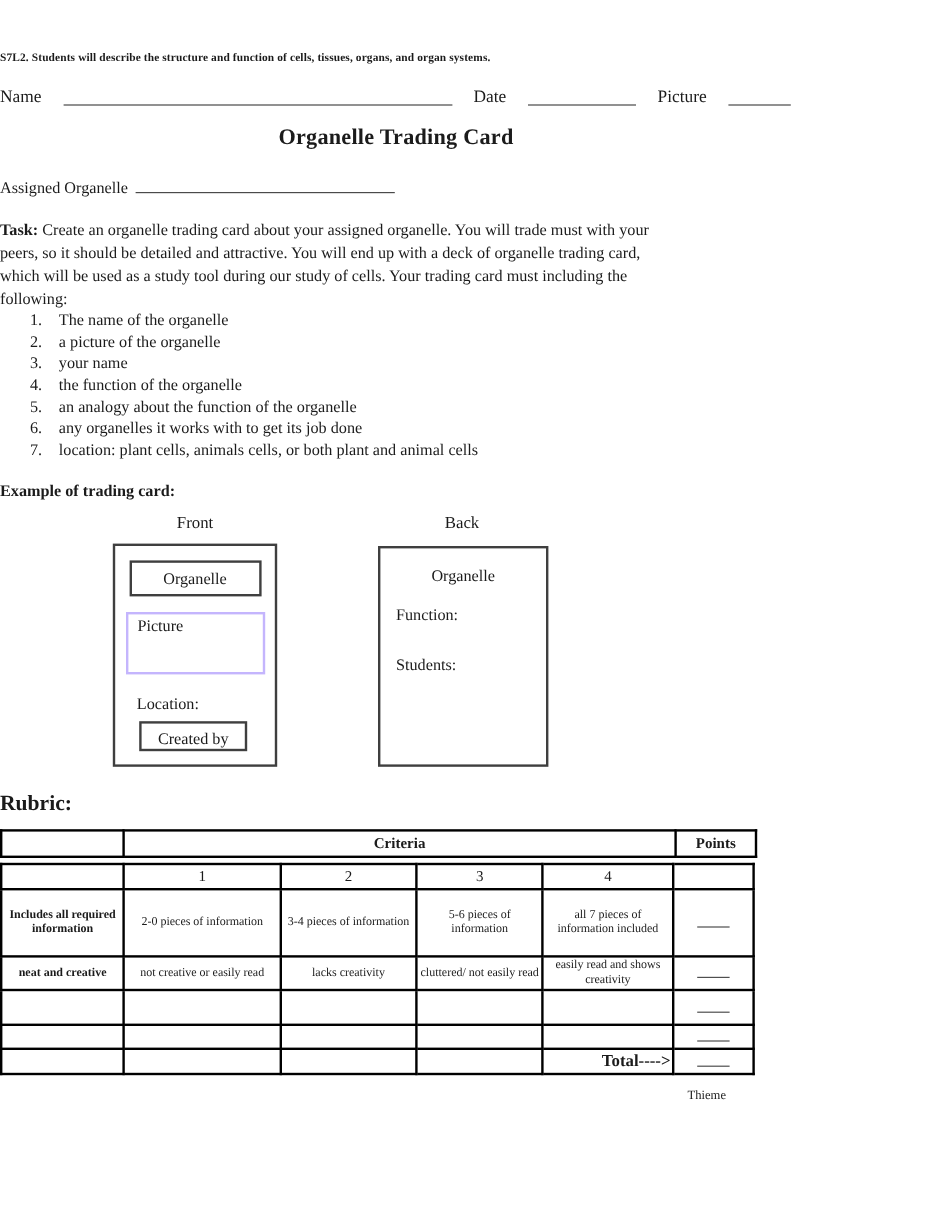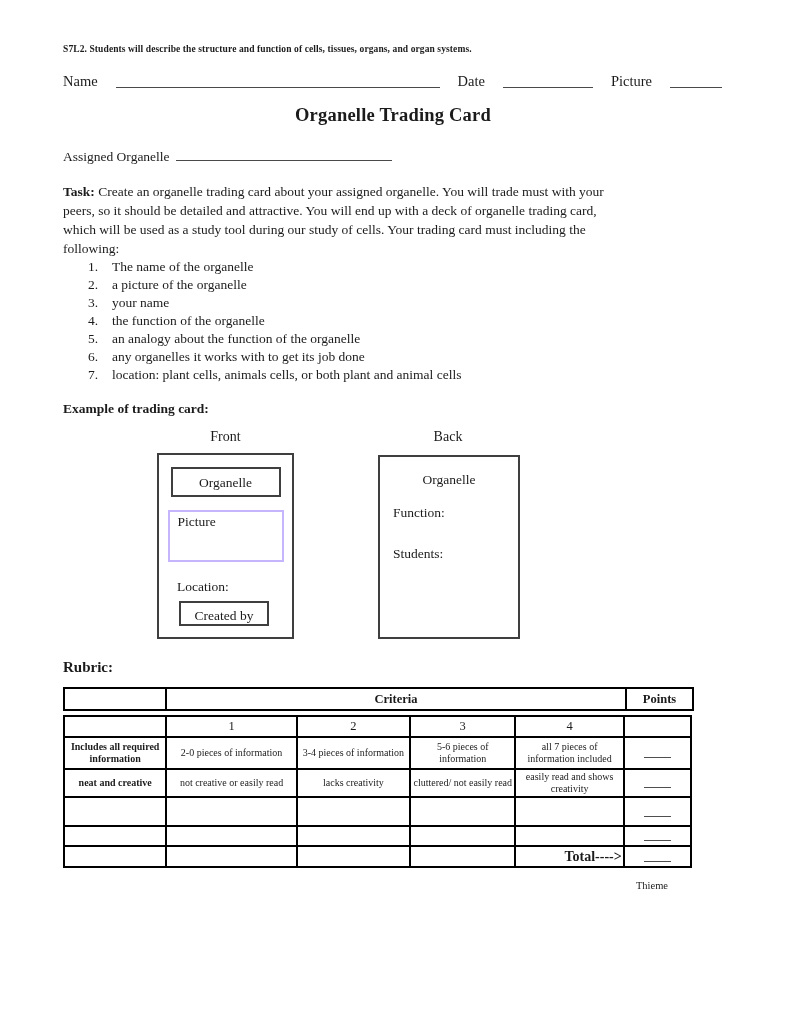--- a/index.html
+++ b/index.html
@@ -3,21 +3,21 @@
 <meta charset="utf-8">
 <style>
   html, body {
     margin: 0; padding: 0;
     width: 790px; height: 1022px;
     background: #ffffff;
     font-family: "Liberation Serif", "DejaVu Serif", serif;
     color: #1b1b1b;
     overflow: hidden;
   }
-  .content { margin-left: 63px; width: 660px; }
+  .content { width: 660px; }
 
   .standard {
     padding-top: 44px;
     font-size: 9.5px;
     font-weight: bold;
     letter-spacing: .1px;
   }
 
   .name-row {
     display: flex; align-items: flex-end;
@@ -83,21 +83,21 @@
     position: absolute; left: 315px; top: 26px;
     width: 138px; height: 180px;
     border: 2px solid #3f3f3f;
     font-size: 13.5px;
   }
   .back-org { text-align: center; margin-top: 15px; }
   .back-fn { margin: 17px 0 0 13px; }
   .back-an { margin: 25px 0 0 13px; }
   .back-other { margin: 22px 0 0 13px; line-height: 18px; }
 
-  .rubric-heading { margin-top: 14px; font-size: 15px; font-weight: bold; }
+  .rubric-heading { margin-top: 14px; font-size: 18px; font-weight: bold; }
 
   .rubric-wrap { margin-top: 11px; width: 629px; }
   table { border-collapse: collapse; table-layout: fixed; width: 629px; }
   td { border: 2px solid #000; text-align: center; vertical-align: middle; padding: 0 2px; overflow: hidden; }
   .hdr-table td { height: 20px; font-size: 12.5px; font-weight: bold; }
   .tbl-gap { height: 4px; }
   .lvl-cell { font-size: 12.5px; height: 19px; }
   .lbl-cell { font-size: 10px; font-weight: bold; line-height: 12px; }
   .body-cell { font-size: 10px; line-height: 12.5px; }
   .pts-cell { }
@@ -221,21 +221,21 @@
       </colgroup>
       <tbody>
           <tr style="height:19px">
         <td></td>
         <td class="lvl-cell">1</td>
         <td class="lvl-cell">2</td>
         <td class="lvl-cell">3</td>
         <td class="lvl-cell">4</td>
         <td></td>
       </tr>
-      <tr style="height:32px">
+      <tr style="height:56px">
         <td class="lbl-cell">Includes all required information</td>
         <td class="body-cell">2-0 pieces of information</td>
         <td class="body-cell">3-4 pieces of information</td>
         <td class="body-cell">5-6 pieces of information</td>
         <td class="body-cell">all 7 pieces of information included</td>
         <td class="pts-cell"><span class="pts-blank"></span></td>
       </tr>
       <tr style="height:28px">
         <td class="lbl-cell">neat and creative</td>
         <td class="body-cell">not creative or easily read</td>

